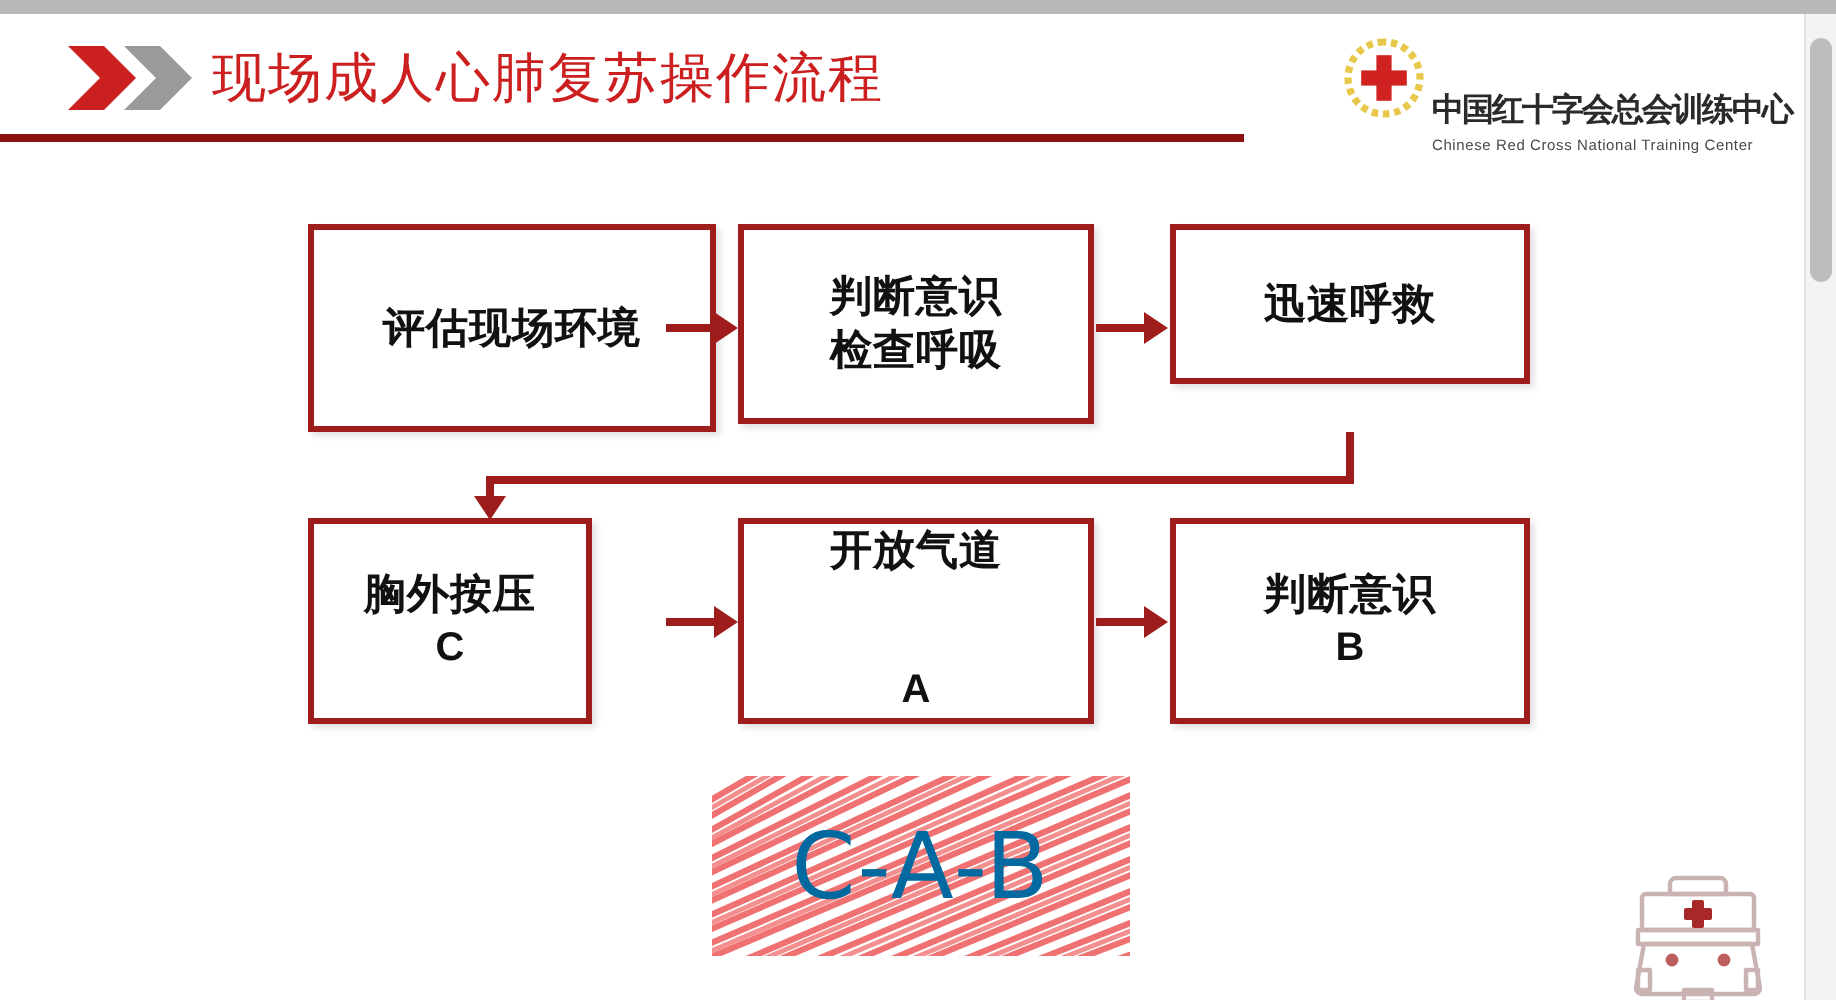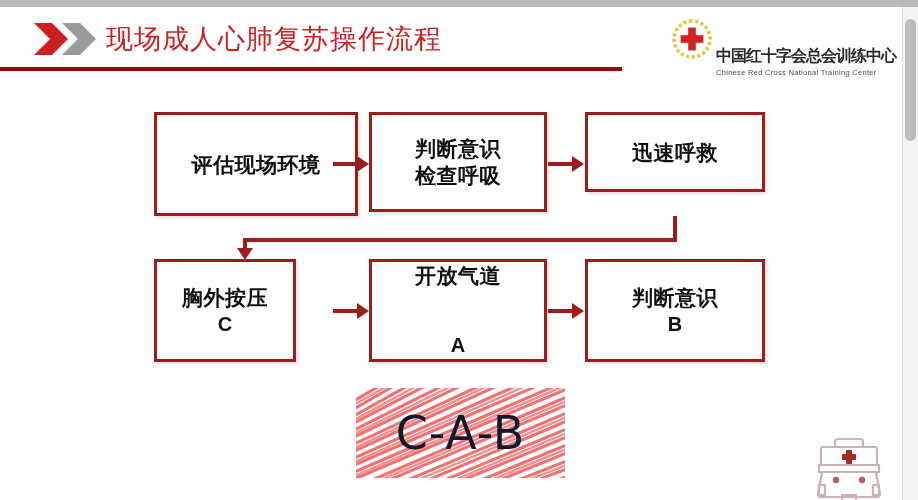--- a/index.html
+++ b/index.html
@@ -158,21 +158,21 @@
     position: absolute;
     inset: 0;
   }
   .cab-label {
     position: absolute;
     inset: 0;
     display: flex;
     align-items: center;
     justify-content: center;
     font-size: 46px;
-    color: #0f172a;
+    color: #0369a1;
     letter-spacing: 1px;
     font-family: "DejaVu Sans", sans-serif;
     font-weight: 400;
   }
 
   
   .kit {
     position: absolute;
     left: 806px; top: 427px;
     width: 86px; height: 73px;

